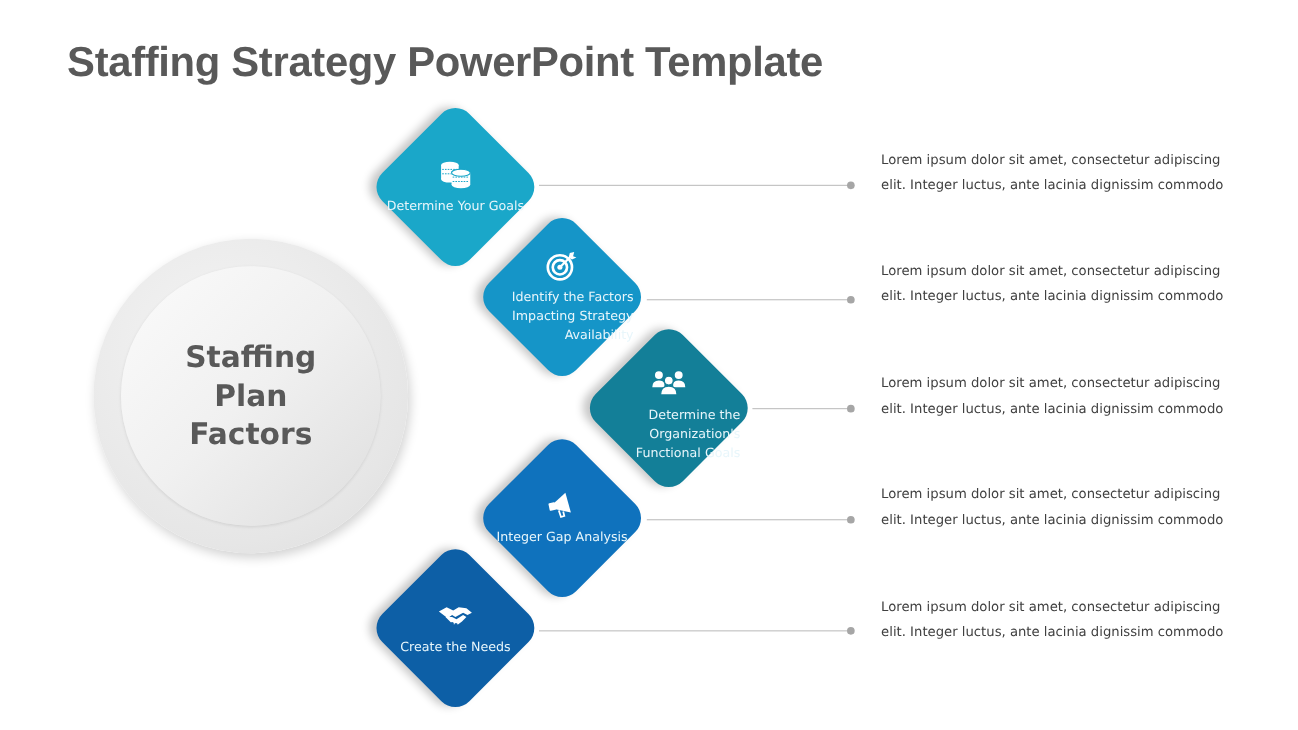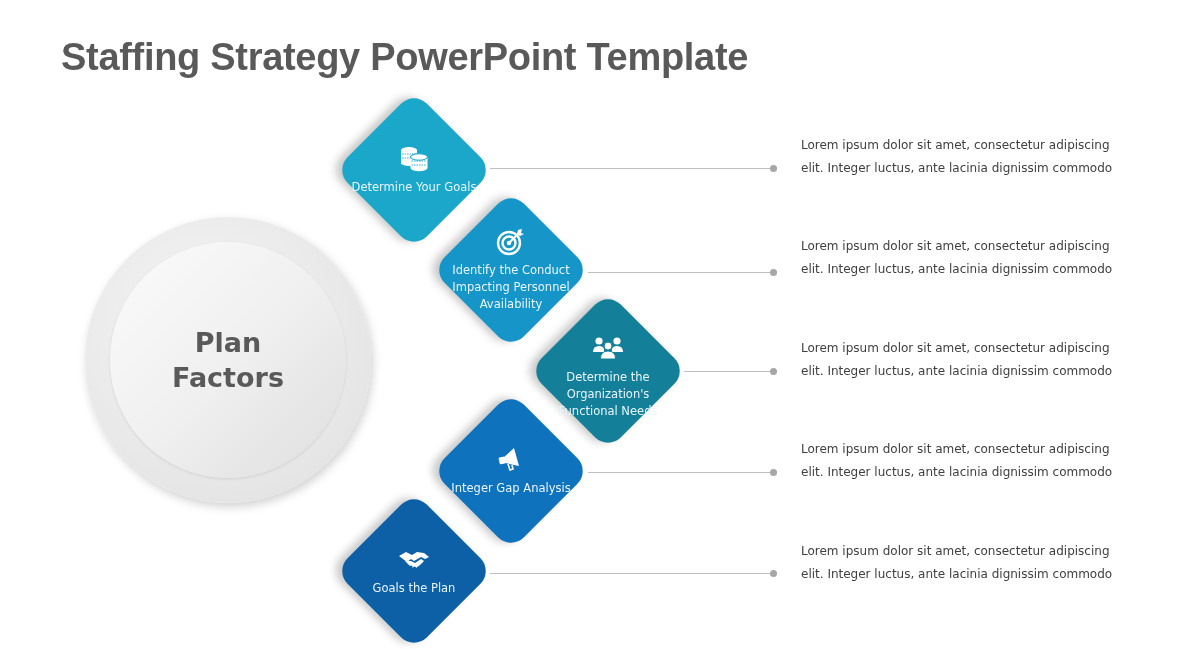--- a/index.html
+++ b/index.html
@@ -50,37 +50,38 @@
       box-shadow: -5px 4px 8px rgba(0,0,0,0.22);
     }
     .diamond-content {
       position: absolute; left: 0; top: 0; width: 160px; height: 160px;
       display: flex; flex-direction: column; align-items: center; justify-content: center;
       color: #ffffff; text-align: center;
     }
     .diamond-icon { width: 34px; height: 28px; margin-bottom: 6px; }
     .diamond-label {
       font-family: "DejaVu Sans", sans-serif; font-size: 11.5px; line-height: 17px;
-      color: #e8f6fb; max-width: 130px;
+      color: #e8f6fb; max-width: 130px; text-align: right;
     }
     
     .desc {
       position: absolute; left: 801px; width: 320px;
       font-family: "DejaVu Sans", sans-serif; font-size: 12px; line-height: 22.5px;
       color: #404040;
     }
   </style>
 </head>
 <body>
 
 <div class="title">Staffing Strategy PowerPoint Template</div>
 
 <div class="circle-outer">
   <div class="circle-inner">
     <div class="circle-text">
+      <div>Staffing</div>
       <div>Plan</div>
       <div>Factors</div>
     </div>
   </div>
 </div>
 
 <div class="connector" style="left:490px; top:168px; width:283px;"></div>
 <div class="connector-dot" style="left:770px; top:165px;"></div>
 
 <div class="connector" style="left:588px; top:272px; width:185px;"></div>
@@ -97,21 +98,21 @@
 
 <div class="diamond" style="left:334px; top:491px;">
   <div class="diamond-shape" style="background:#0d5fa6;"></div>
   <div class="diamond-content">
     <svg class="diamond-icon" viewBox="0 0 34 28">
       <path d="M2 10 L9 6 L15 9 L20 6 L27 7 L32 11 L28 13 L24 11 L17 15 L14 13 L10 16 Z" fill="#ffffff"></path>
       <path d="M8 15 L13 20 L16 22 L19 22 L23 19 L27 15 L24 13 L18 17 L14 15 Z" fill="#ffffff"></path>
       <circle cx="14" cy="21" r="1.6" fill="#0d5fa6"></circle>
       <circle cx="17.5" cy="22" r="1.6" fill="#0d5fa6"></circle>
     </svg>
-    <div class="diamond-label">Goals the Plan</div>
+    <div class="diamond-label">Create the Needs</div>
   </div>
 </div>
 
 <div class="diamond" style="left:431px; top:391px;">
   <div class="diamond-shape" style="background:#0f72bd;"></div>
   <div class="diamond-content">
     <svg class="diamond-icon" viewBox="0 0 34 28">
       <path d="M9 12 L20 2 L25 20 L11 17 Z" fill="#ffffff"></path>
       <rect x="5" y="11" width="6" height="7" rx="1" fill="#ffffff" transform="rotate(-12 8 14)"></rect>
       <path d="M14 18 L16 24 L19 23 L18 19" fill="none" stroke="#ffffff" stroke-width="1.6"></path>
@@ -124,35 +125,35 @@
   <div class="diamond-shape" style="background:#137f98;"></div>
   <div class="diamond-content" style="padding-top:6px;">
     <svg class="diamond-icon" viewBox="0 0 34 28">
       <circle cx="8" cy="6" r="3.6" fill="#ffffff"></circle>
       <path d="M2 17 Q2 11 8 11 Q12 11 13 14 L13 17 Z" fill="#ffffff"></path>
       <circle cx="26" cy="6" r="3.6" fill="#ffffff"></circle>
       <path d="M32 17 Q32 11 26 11 Q22 11 21 14 L21 17 Z" fill="#ffffff"></path>
       <circle cx="17" cy="11" r="4" fill="#ffffff" stroke="#137f98" stroke-width="1"></circle>
       <path d="M9.5 24 Q9.5 16 17 16 Q24.5 16 24.5 24 Z" fill="#ffffff" stroke="#137f98" stroke-width="1"></path>
     </svg>
-    <div class="diamond-label">Determine the Organization's Functional Needs</div>
+    <div class="diamond-label">Determine the Organization's Functional Goals</div>
   </div>
 </div>
 
 <div class="diamond" style="left:431px; top:190px;">
   <div class="diamond-shape" style="background:#1595c8;"></div>
   <div class="diamond-content">
     <svg class="diamond-icon" viewBox="0 0 34 28">
       <circle cx="15" cy="15" r="11" fill="none" stroke="#ffffff" stroke-width="2.4"></circle>
       <circle cx="15" cy="15" r="6.5" fill="none" stroke="#ffffff" stroke-width="2.4"></circle>
       <circle cx="15" cy="15" r="2.3" fill="#ffffff"></circle>
       <path d="M15 15 L26 4" stroke="#ffffff" stroke-width="2"></path>
       <path d="M24 2 L28 1 L27 5 L30 6 L26 8 L23 6 Z" fill="#ffffff"></path>
     </svg>
-    <div class="diamond-label">Identify the Conduct Impacting Personnel Availability</div>
+    <div class="diamond-label">Identify the Factors Impacting Strategy Availability</div>
   </div>
 </div>
 
 <div class="diamond" style="left:334px; top:90px;">
   <div class="diamond-shape" style="background:#1aa7c9;"></div>
   <div class="diamond-content">
     <svg class="diamond-icon" viewBox="0 0 34 28">
       <ellipse cx="12" cy="5" rx="8" ry="3" fill="#ffffff"></ellipse>
       <rect x="4" y="5" width="16" height="13" fill="#ffffff"></rect>
       <ellipse cx="12" cy="18" rx="8" ry="3" fill="#ffffff"></ellipse>

